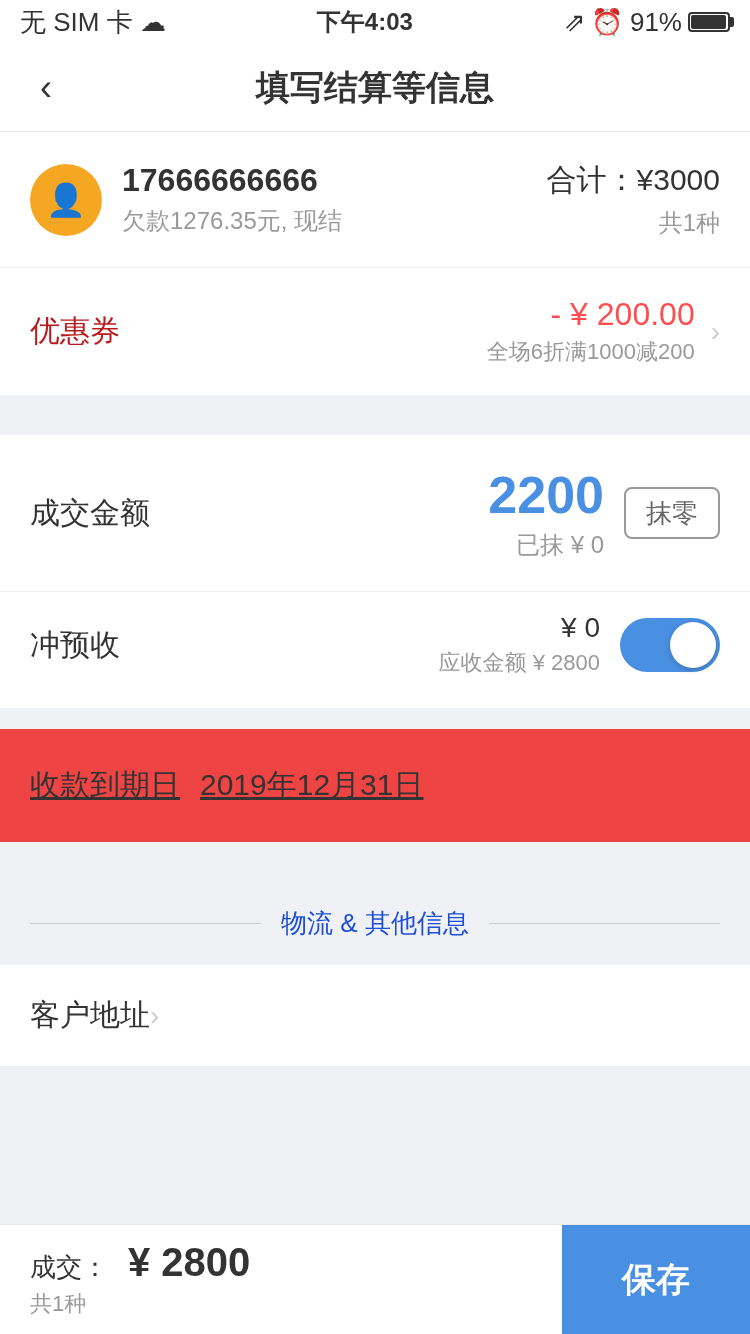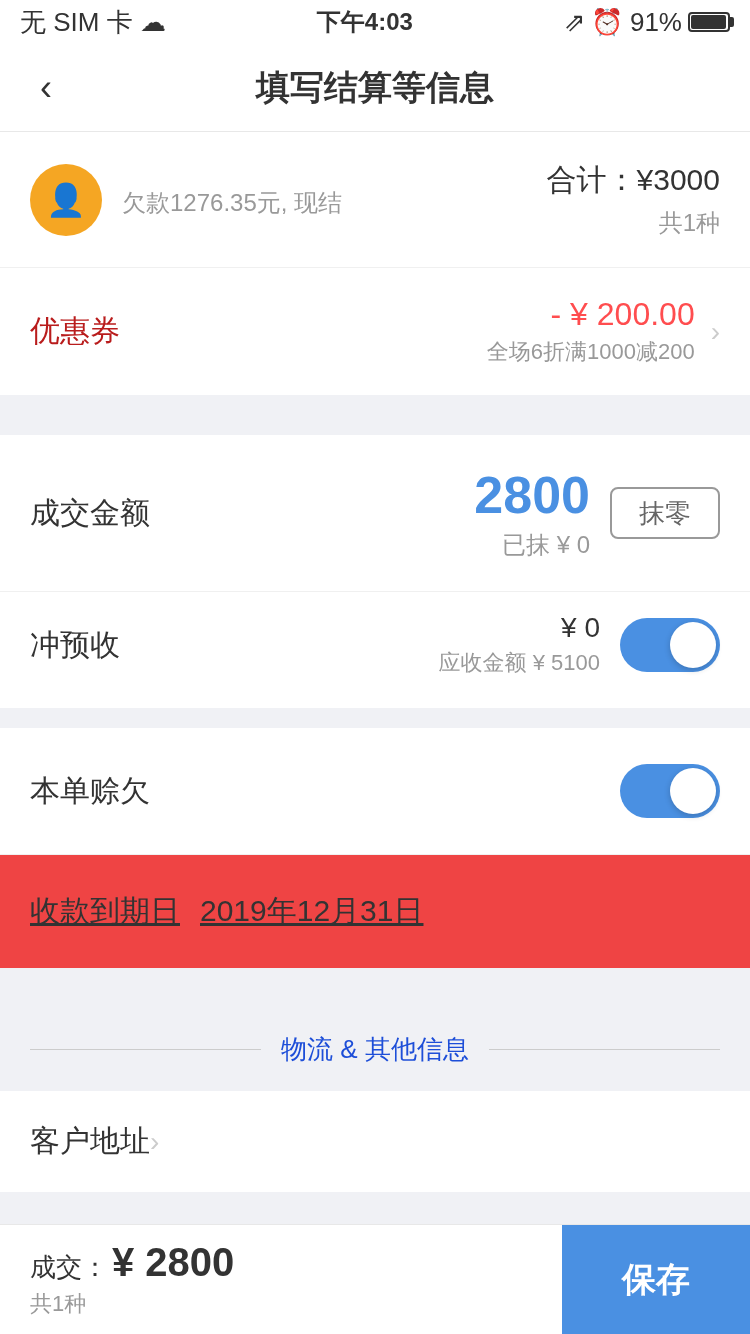--- a/index.html
+++ b/index.html
@@ -139,21 +139,21 @@
       padding: 30px 30px;
     }
     .amount-label { font-size: 30px; color: #333; }
     .amount-right { display: flex; align-items: center; gap: 20px; }
     .amount-value {
       font-size: 52px;
       font-weight: 700;
       color: #4a90e2;
     }
     .round-btn {
-      width: 110px; height: 52px;
+      width: 96px; height: 52px;
       border: 2px solid #999;
       border-radius: 8px;
       display: flex; align-items: center; justify-content: center;
       font-size: 26px; color: #666;
       background: #fff;
       cursor: pointer;
     }
     .amount-sub { font-size: 24px; color: #999; text-align: right; margin-top: 4px; }
 
     
@@ -305,20 +305,21 @@
 
 <div class="content">
 
   <div class="card">
     <div class="customer-row">
       <div class="customer-left">
         <div class="avatar">
           <span>👤</span>
         </div>
         <div class="customer-info">
+          <div class="phone">17666666666</div>
           <div class="debt">欠款1276.35元, 现结</div>
         </div>
       </div>
       <div class="customer-right">
         <div class="total">合计：¥3000</div>
         <div class="count">共1种</div>
       </div>
     </div>
 
     <div class="coupon-row">
@@ -333,50 +334,44 @@
     </div>
   </div>
 
   <div class="section-gap"></div>
 
   <div class="amount-section card">
     <div class="amount-row">
       <span class="amount-label">成交金额</span>
       <div class="amount-right">
         <div>
-          <div class="amount-value">2800</div>
+          <div class="amount-value">2200</div>
           <div class="amount-sub">已抹  ¥ 0</div>
         </div>
         <div class="round-btn">抹零</div>
       </div>
     </div>
 
     <div class="rush-row">
       <span class="rush-label">冲预收</span>
       <div class="rush-right">
         <div class="rush-value-block">
           <div class="rush-amount">¥ 0</div>
-          <div class="rush-sub">应收金额 ¥ 5100</div>
+          <div class="rush-sub">应收金额 ¥ 2800</div>
         </div>
         <div class="toggle">
           <div class="toggle-knob"></div>
         </div>
       </div>
     </div>
   </div>
 
   <div class="section-gap"></div>
 
   <div class="card">
-    <div class="debt-row">
-      <span class="debt-label">本单赊欠</span>
-      <div class="toggle">
-        <div class="toggle-knob"></div>
-      </div>
-    </div>
 
     <div class="due-date-row">
       <span class="due-date-label">收款到期日</span>
       <span class="due-date-value">2019年12月31日</span>
     </div>
   </div>
 
   <div class="section-gap"></div>
 
   <div class="section-divider">
@@ -391,20 +386,20 @@
       <span class="chevron-icon">›</span>
     </div>
   </div>
 
   <div style="height: 40px; background: #f0f1f5;"></div>
 
 </div>
 
 <div class="bottom-bar">
   <div class="bottom-summary">
-    <div style="display:flex; align-items:baseline; gap:4px;">
+    <div style="display:flex; align-items:baseline; gap:20px;">
       <span class="bottom-deal">成交：</span>
       <span class="bottom-amount">¥ 2800</span>
     </div>
     <div class="bottom-count">共1种</div>
   </div>
   <div class="bottom-btn-save">保存</div>
 </div>
 
 </body></html>

